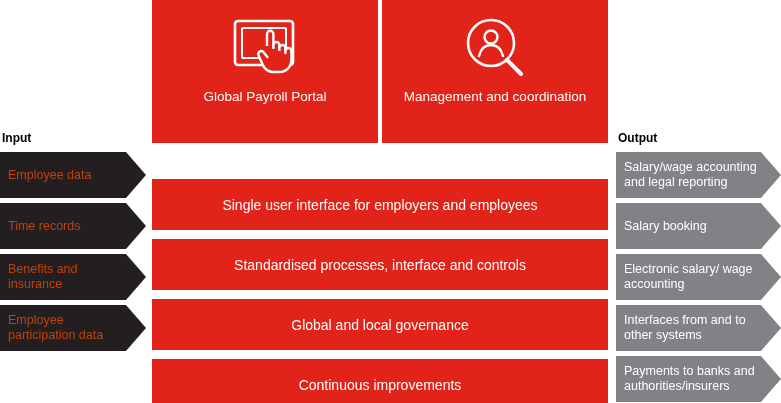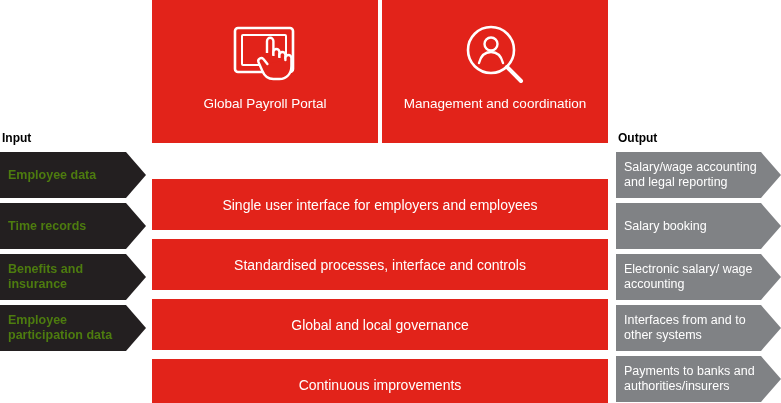--- a/index.html
+++ b/index.html
@@ -32,21 +32,21 @@
     gap: 4px;
   }
   .top-card {
     flex: 1 1 0;
     background: #e2231a;
     color: #ffffff;
     display: flex;
     flex-direction: column;
     align-items: center;
     justify-content: flex-start;
-    padding-top: 17px;
+    padding-top: 10px;
     box-sizing: border-box;
   }
   .top-card .icon-wrap {
     height: 78px;
     display: flex;
     align-items: center;
     justify-content: center;
   }
   .top-card .card-label {
     font-size: 13.5px;
@@ -111,24 +111,23 @@
     clip-path: polygon(0 0, 126px 0, 146px 50%, 126px 100%, 0 100%);
   }
   .input-item .txt {
     position: absolute;
     left: 8px;
     top: 0;
     bottom: 0;
     width: 116px;
     display: flex;
     align-items: center;
-    color: #4d7c0f;
+    color: #c2410c;
     font-size: 12.5px;
     line-height: 15px;
-    font-weight: bold;
   }
 
   
   .output-col {
     position: absolute;
     left: 616px;
     top: 152px;
     width: 165px;
     display: flex;
     flex-direction: column;

